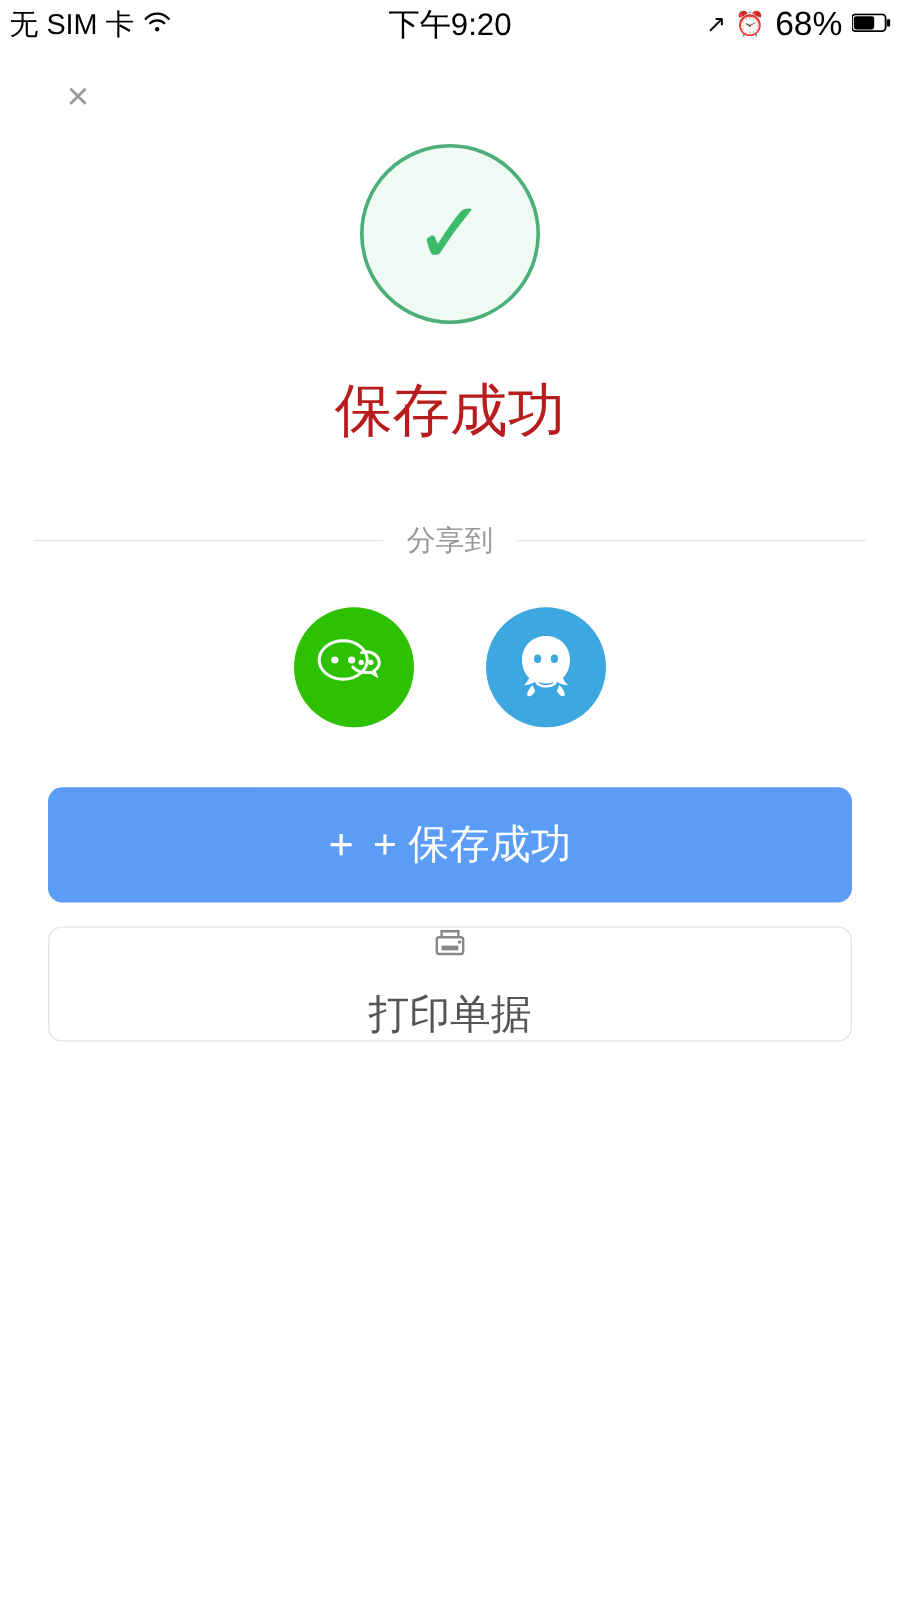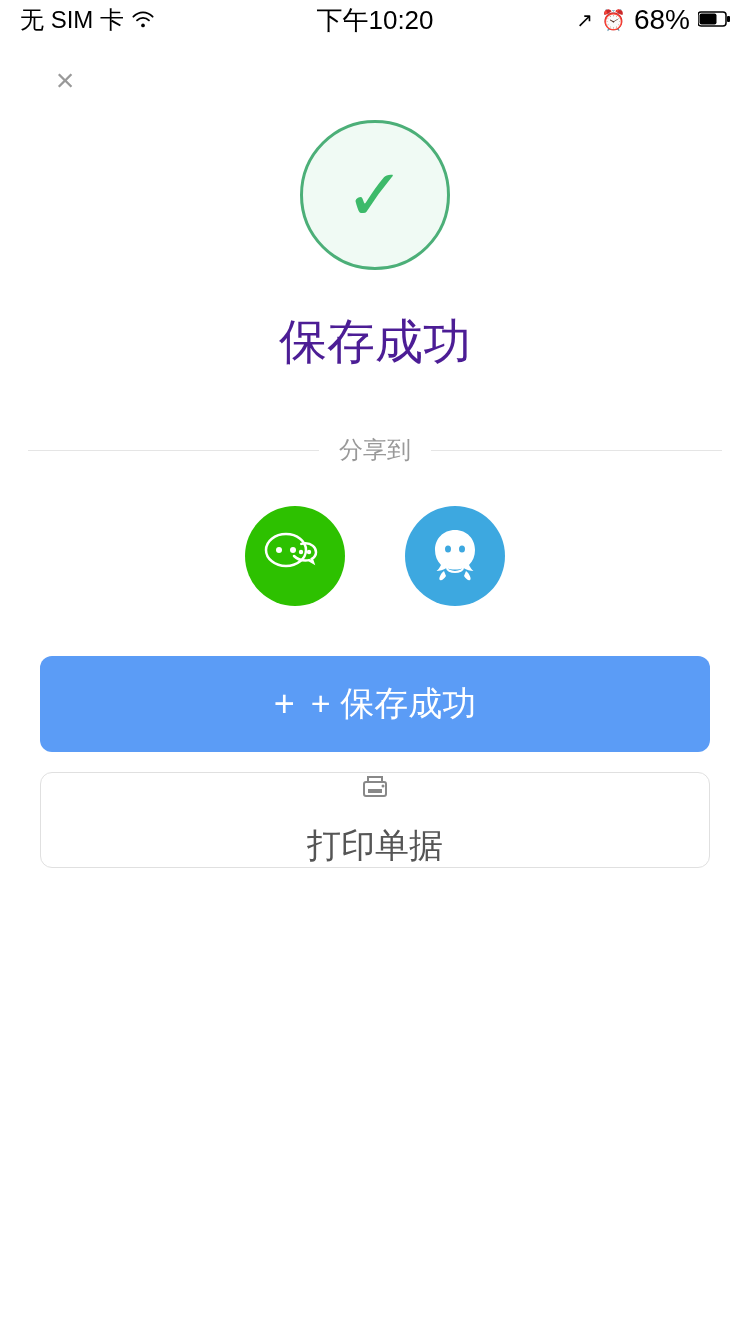--- a/index.html
+++ b/index.html
@@ -14,21 +14,21 @@
     }
 
     
     .status-bar {
       width: 100%;
       height: 40px;
       background: #ffffff;
       display: flex;
       align-items: center;
       justify-content: space-between;
-      padding: 0 20px;
+      padding: 0 8px;
     }
 
     .status-left {
       font-size: 24px;
       font-weight: 500;
       color: #000;
       display: flex;
       align-items: center;
       gap: 8px;
     }
@@ -94,21 +94,21 @@
     .checkmark {
       font-size: 72px;
       color: #3dba6a;
       line-height: 1;
     }
 
     
     .success-title {
       font-size: 48px;
       font-weight: 500;
-      color: #4c1d95;
+      color: #b91c1c;
       margin-bottom: 60px;
     }
 
     
     .share-section {
       width: 100%;
       padding: 0 28px;
       margin-bottom: 50px;
     }
 
@@ -225,21 +225,21 @@
   <div class="status-left">
     <span>无 SIM 卡</span>
     <span>
       <svg width="22" height="18" viewBox="0 0 24 18" fill="none">
         <path d="M12 14a2 2 0 1 1 0 4 2 2 0 0 1 0-4z" fill="#000"></path>
         <path d="M5.5 10.5C7.2 8.8 9.5 7.8 12 7.8s4.8 1 6.5 2.7" stroke="#000" stroke-width="2" fill="none" stroke-linecap="round"></path>
         <path d="M1.5 6.5C4.5 3.5 8 1.8 12 1.8s7.5 1.7 10.5 4.7" stroke="#000" stroke-width="2" fill="none" stroke-linecap="round"></path>
       </svg>
     </span>
   </div>
-  <div class="status-center">下午10:20</div>
+  <div class="status-center">下午9:20</div>
   <div class="status-right">
     <span style="font-size:20px;">↗</span>
     <span style="font-size:20px;">⏰</span>
     <span style="font-size:28px;">68%</span>
     <span>
       <svg width="32" height="16" viewBox="0 0 32 16">
         <rect x="0" y="1" width="28" height="14" rx="3" ry="3" stroke="#000" stroke-width="1.5" fill="none"></rect>
         <rect x="1.5" y="2.5" width="17" height="11" rx="2" ry="2" fill="#000"></rect>
         <rect x="29" y="5" width="3" height="6" rx="1" ry="1" fill="#000"></rect>
       </svg>

